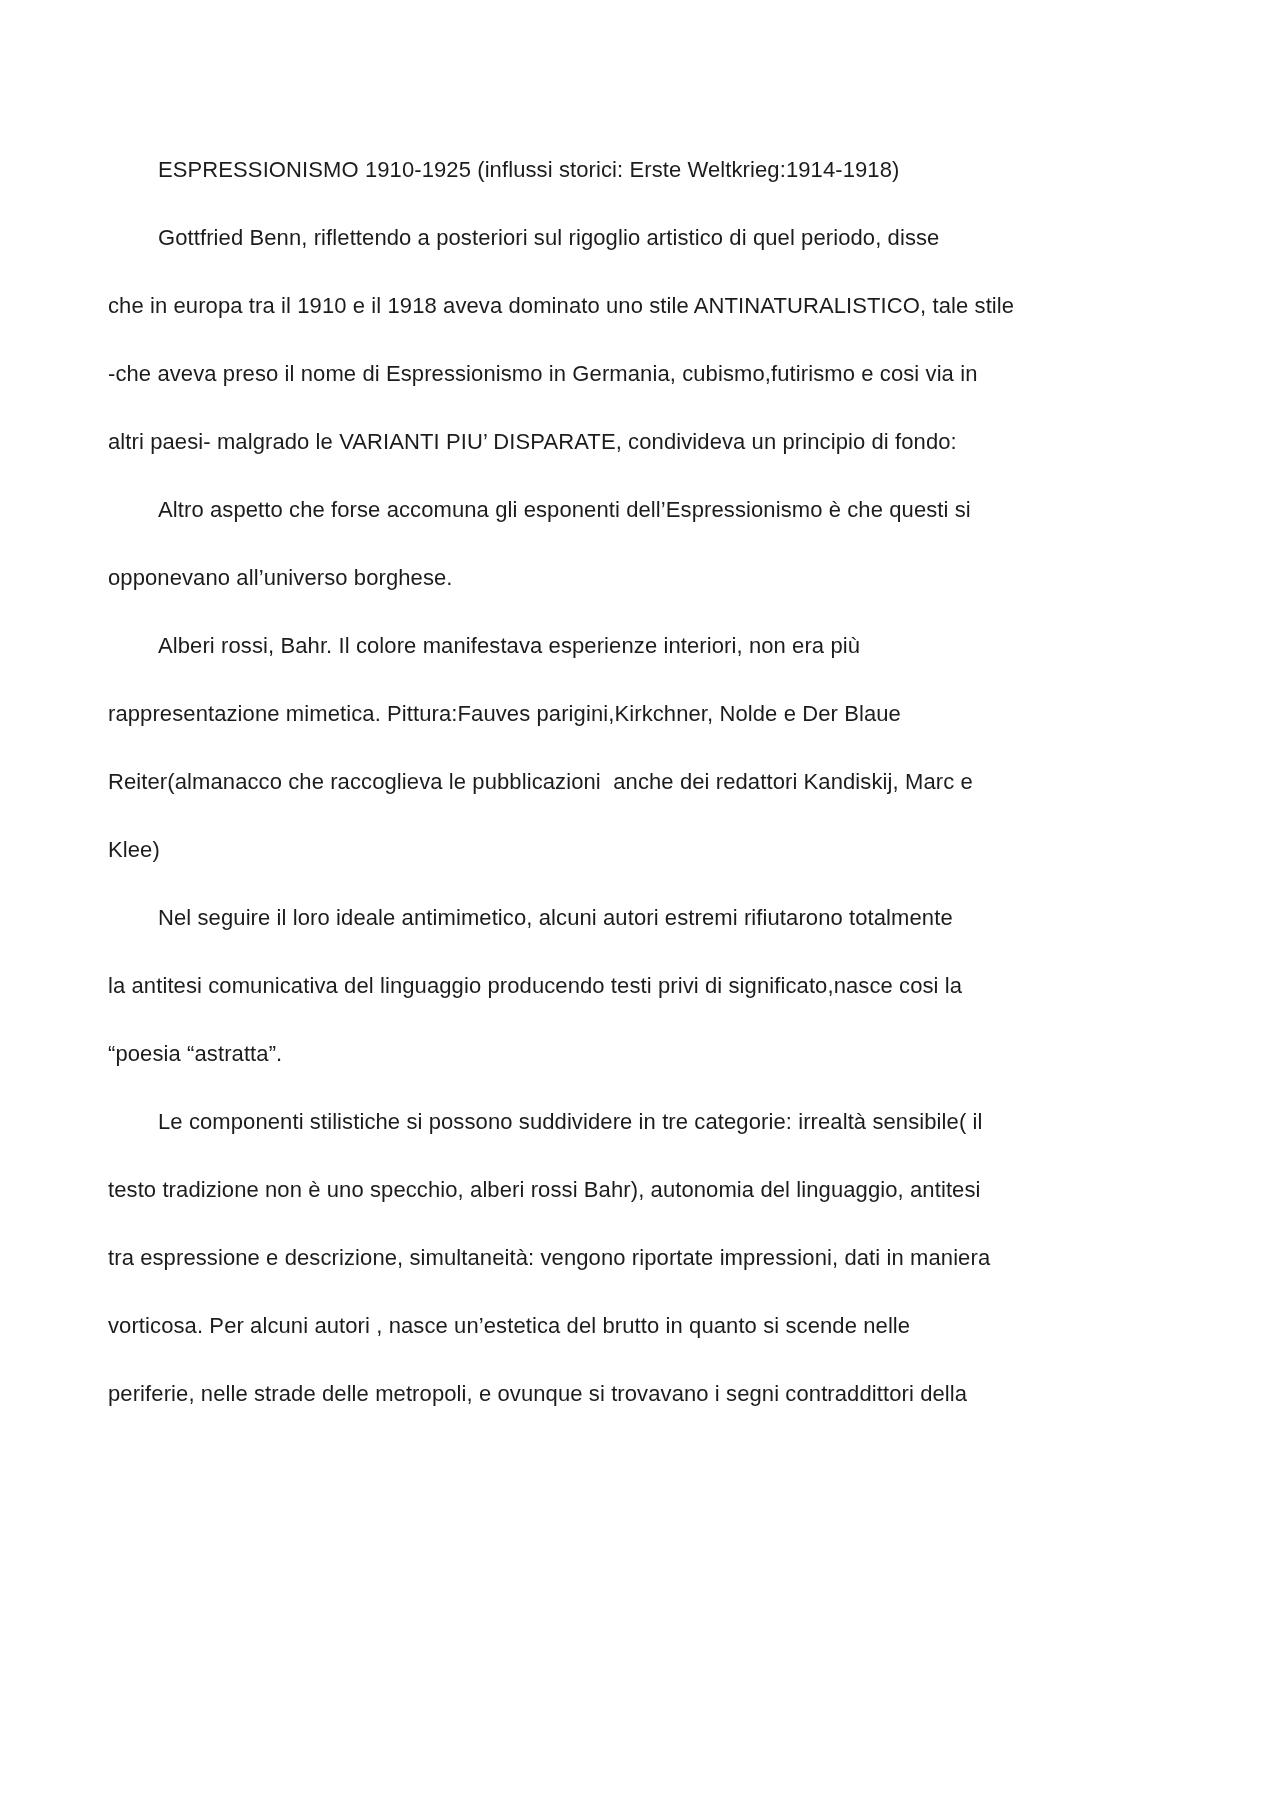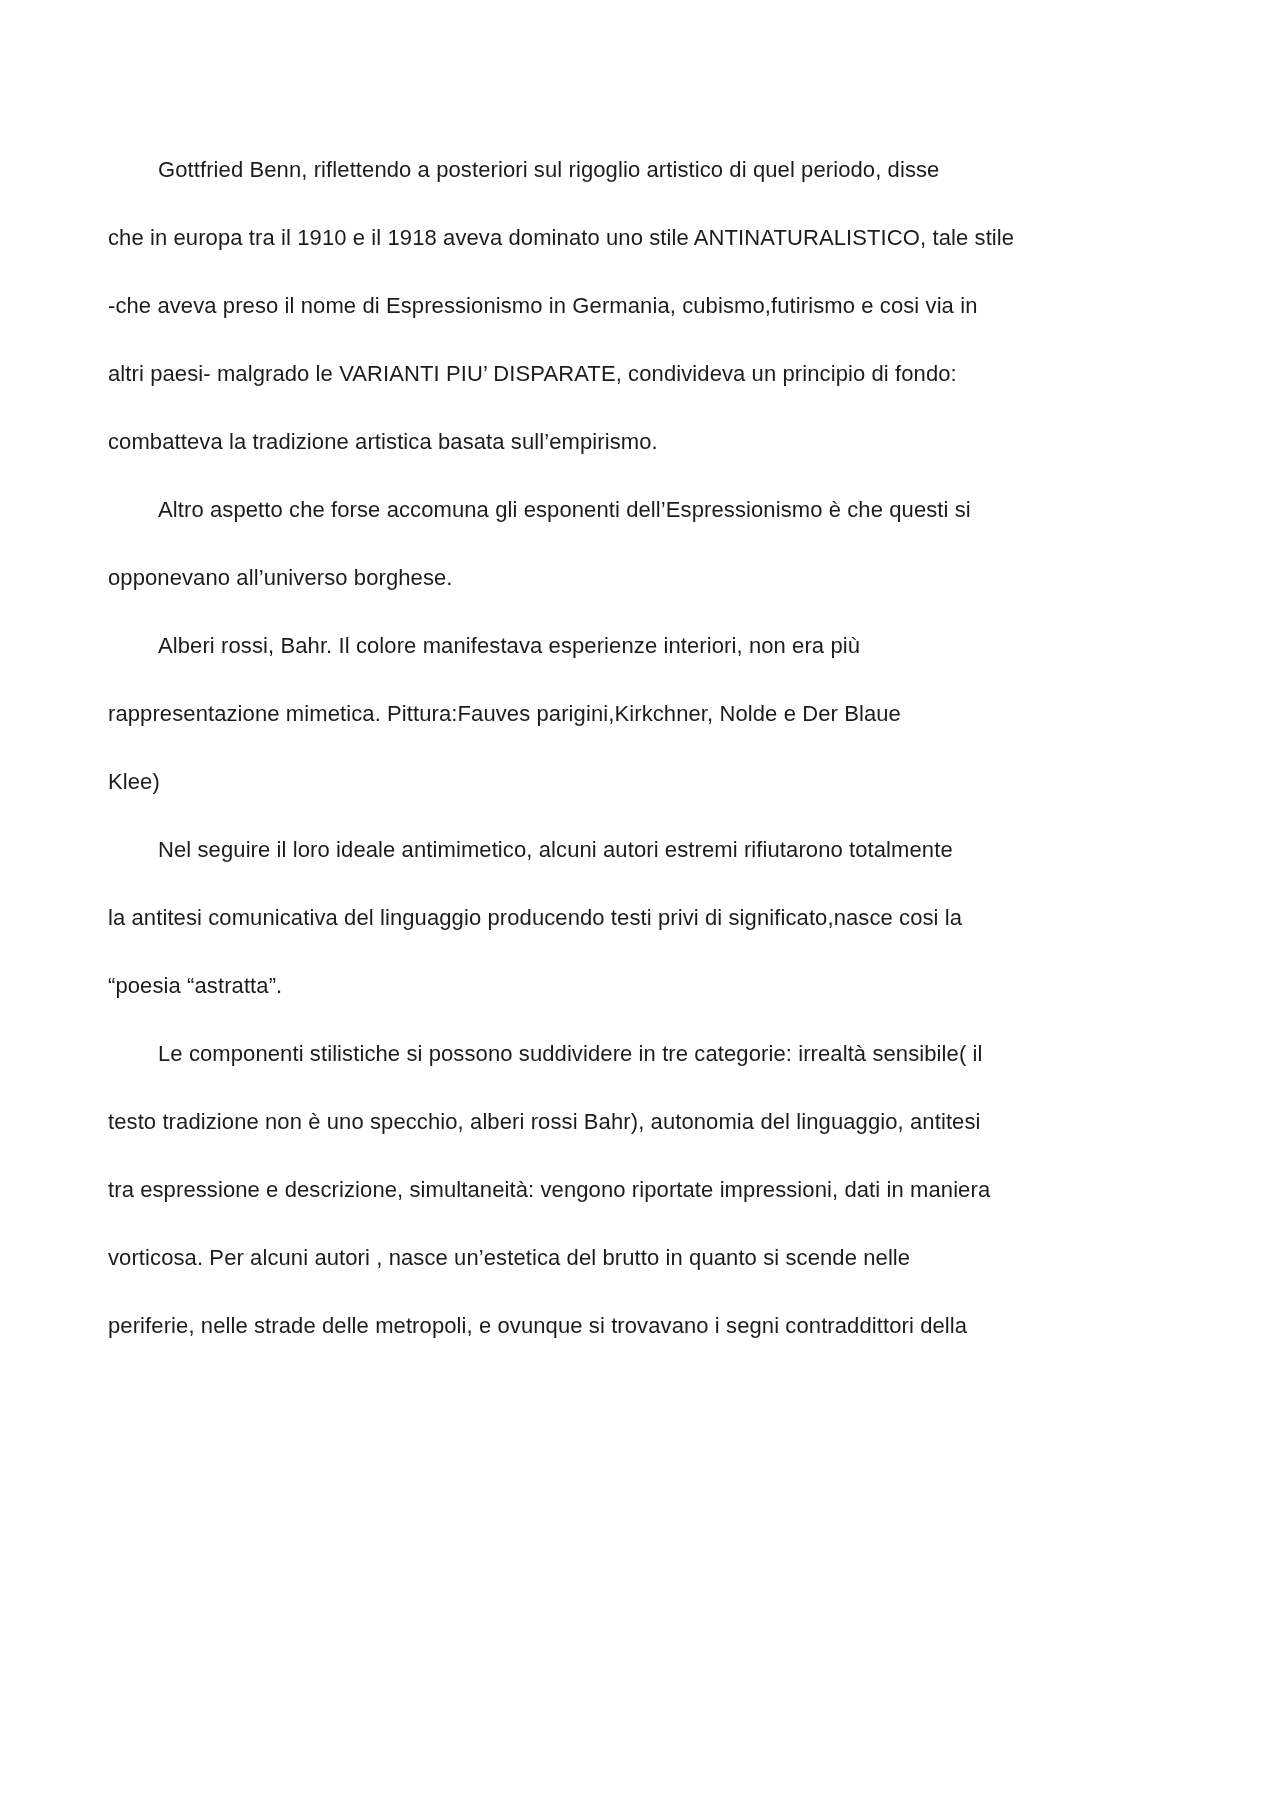--- a/index.html
+++ b/index.html
@@ -31,29 +31,30 @@
   }
   .line.indent {
     padding-left: 50px; 
   }
 </style>
 </head>
 <body>
 
 <div class="page" style="background: rgb(255, 255, 255);">
   <div class="text-block" id="lines-container" style="color: rgb(28, 28, 28);">
+      <div class="line indent">ESPRESSIONISMO 1910-1925 (influssi storici: Erste Weltkrieg:1914-1918)</div>
       <div class="line indent">Gottfried Benn, riflettendo a posteriori sul rigoglio artistico di quel periodo, disse</div>
       <div class="line">che in europa tra il 1910 e il 1918 aveva dominato uno stile ANTINATURALISTICO, tale stile</div>
       <div class="line">-che aveva preso il nome di Espressionismo in Germania, cubismo,futirismo e cosi via in</div>
       <div class="line">altri paesi- malgrado le VARIANTI PIU’ DISPARATE, condivideva un principio di fondo:</div>
-      <div class="line">combatteva la tradizione artistica basata sull’empirismo.</div>
       <div class="line indent">Altro aspetto che forse accomuna gli esponenti dell’Espressionismo è che questi si</div>
       <div class="line">opponevano all’universo borghese.</div>
       <div class="line indent">Alberi rossi, Bahr. Il colore manifestava esperienze interiori, non era più</div>
       <div class="line">rappresentazione mimetica. Pittura:Fauves parigini,Kirkchner, Nolde e Der Blaue</div>
+      <div class="line">Reiter(almanacco che raccoglieva le pubblicazioni  anche dei redattori Kandiskij, Marc e</div>
       <div class="line">Klee)</div>
       <div class="line indent">Nel seguire il loro ideale antimimetico, alcuni autori estremi rifiutarono totalmente</div>
       <div class="line">la antitesi comunicativa del linguaggio producendo testi privi di significato,nasce cosi la</div>
       <div class="line">“poesia “astratta”.</div>
       <div class="line indent">Le componenti stilistiche si possono suddividere in tre categorie: irrealtà sensibile( il</div>
       <div class="line">testo tradizione non è uno specchio, alberi rossi Bahr), autonomia del linguaggio, antitesi</div>
       <div class="line">tra espressione e descrizione, simultaneità: vengono riportate impressioni, dati in maniera</div>
       <div class="line">vorticosa. Per alcuni autori , nasce un’estetica del brutto in quanto si scende nelle</div>
       <div class="line">periferie, nelle strade delle metropoli, e ovunque si trovavano i segni contraddittori della</div>
     </div>

